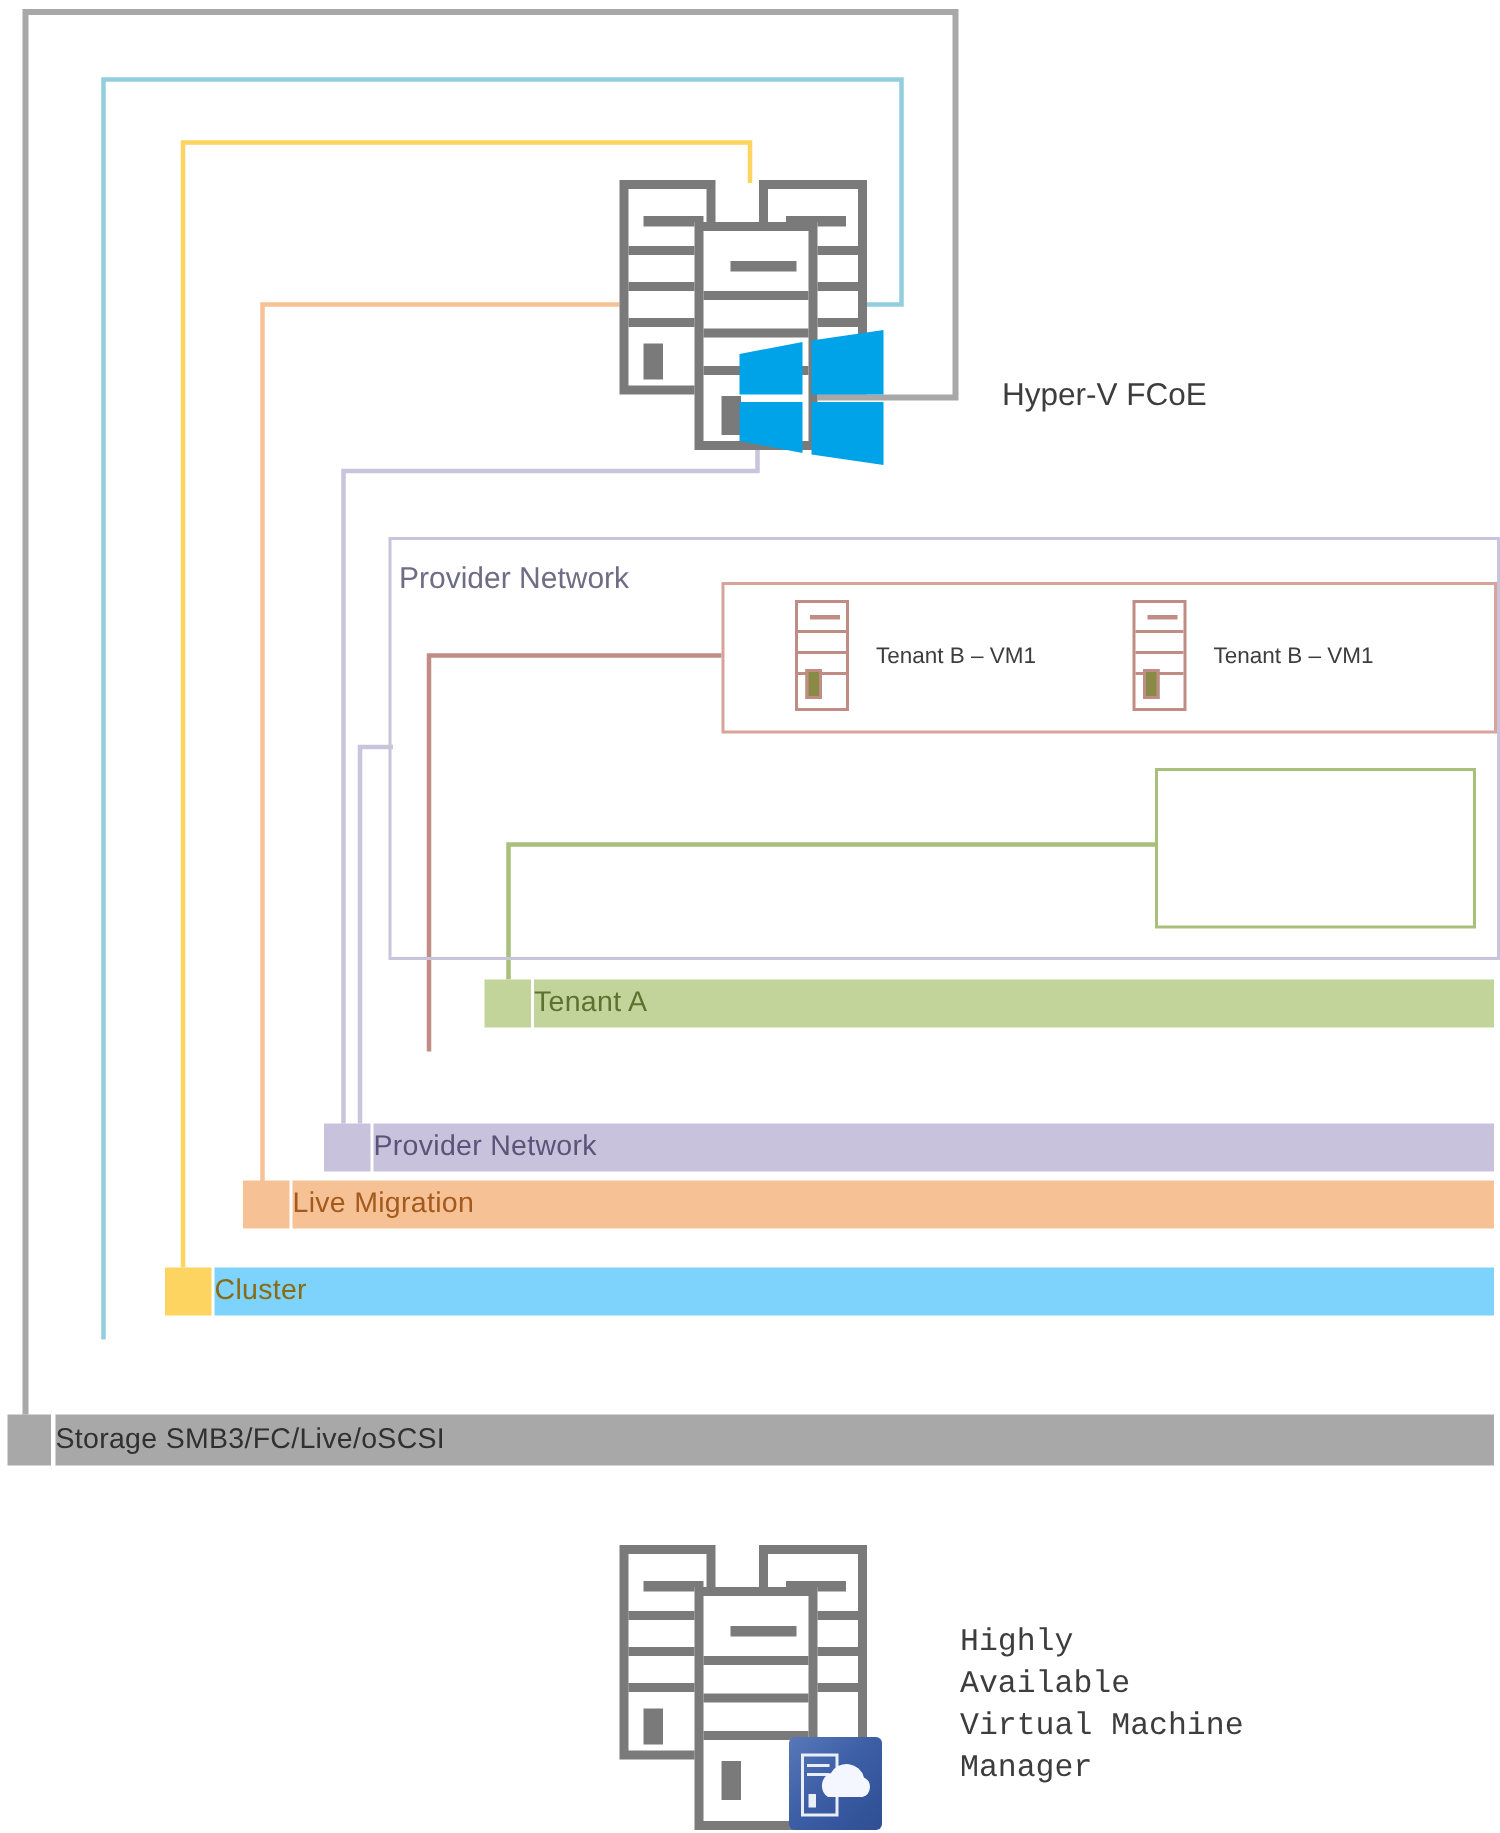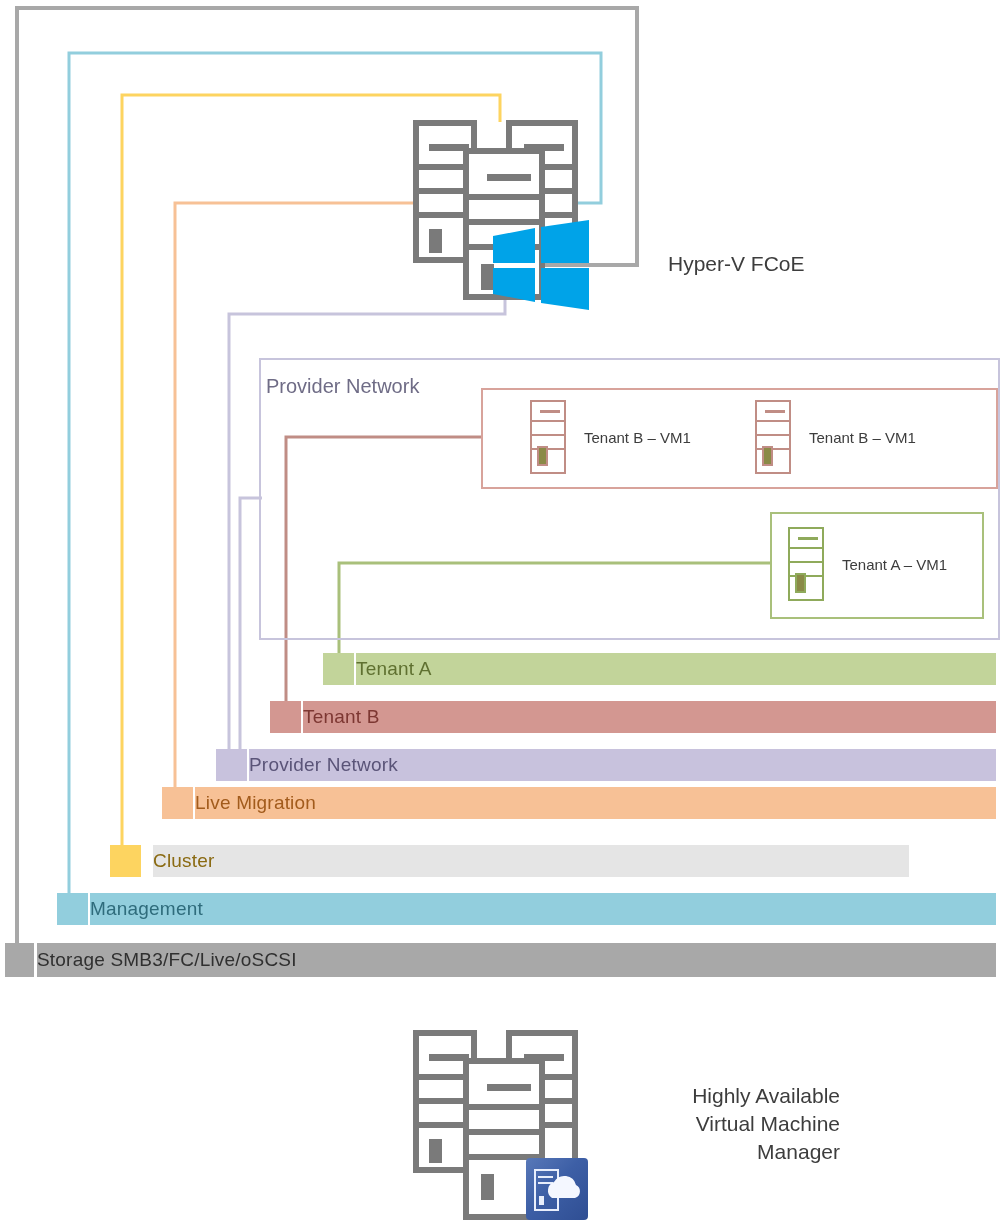--- a/index.html
+++ b/index.html
@@ -81,21 +81,21 @@
              background:linear-gradient(135deg,#5878b8 0%,#3d5fa6 45%,#2f4e93 100%);
              overflow:hidden;}
 
   .caption{
     position:absolute;
     font-size:21px;
     color:#3d3d3d;
     line-height:28px;
     white-space:pre-line;
   }
-  .caption.center{text-align:right;}
+  .caption.center{text-align:left;font-family:Liberation Mono, monospace;}
 </style>
 </head>
 <body>
 
 <div id="stage">
 
   <svg id="wires" viewBox="0 0 1000 1222" xmlns="http://www.w3.org/2000/svg">
 
     <path d="M17,943 L17,8 L637,8 L637,265 L543,265" fill="none" stroke="#a8a8a8" stroke-width="4"></path>
 
@@ -171,72 +171,50 @@
       <div class="vline" style="top:18px;"></div>
       <div class="vline" style="top:32px;"></div>
       <div class="vline" style="top:46px;"></div>
       <div class="vled"></div>
     </div>
     <div class="vm-label">Tenant B – VM1</div>
   </div>
 
   <div class="groupbox" style="left:770px;top:512px;width:210px;height:103px;border-width:2px;border-color:#a9c07b;"></div>
 
-  <div class="vm-entry" style="left:788px;top:527px;">
-    <div class="vm-icon green">
-      <div class="vdash"></div>
-      <div class="vline" style="top:18px;"></div>
-      <div class="vline" style="top:32px;"></div>
-      <div class="vline" style="top:46px;"></div>
-      <div class="vled"></div>
-    </div>
-    <div class="vm-label">Tenant A – VM1</div>
-  </div>
 
   <div class="bar-row" style="top:653px;left:0;width:1000px;">
     <div class="bar-tab" style="left:323px;width:31px;background:#c2d49a;"></div>
     <div class="bar-main" style="left:356px;width:640px;background:#c2d49a;">
       <span class="bar-label" style="color:#5f7030;">Tenant A</span>
     </div>
   </div>
 
-  <div class="bar-row" style="top:701px;left:0;width:1000px;">
-    <div class="bar-tab" style="left:270px;width:31px;background:#d39791;"></div>
-    <div class="bar-main" style="left:303px;width:693px;background:#d39791;">
-      <span class="bar-label" style="color:#7d3732;">Tenant B</span>
-    </div>
-  </div>
 
   <div class="bar-row" style="top:749px;left:0;width:1000px;">
     <div class="bar-tab" style="left:216px;width:31px;background:#c8c2dd;"></div>
     <div class="bar-main" style="left:249px;width:747px;background:#c8c2dd;">
       <span class="bar-label" style="color:#5a5478;">Provider Network</span>
     </div>
   </div>
 
   <div class="bar-row" style="top:787px;left:0;width:1000px;">
     <div class="bar-tab" style="left:162px;width:31px;background:#f7c196;"></div>
     <div class="bar-main" style="left:195px;width:801px;background:#f7c196;">
       <span class="bar-label" style="color:#a25b1c;">Live Migration</span>
     </div>
   </div>
 
   <div class="bar-row" style="top:845px;left:0;width:1000px;">
     <div class="bar-tab" style="left:110px;width:31px;background:#fdd460;"></div>
-    <div class="bar-main" style="left:153px;width:756px;background:#e5e5e5;">
+    <div class="bar-main" style="left:143px;width:853px;background:#7dd3fc;">
       <span class="bar-label" style="color:#8a6a12;">Cluster</span>
     </div>
   </div>
 
-  <div class="bar-row" style="top:893px;left:0;width:1000px;">
-    <div class="bar-tab" style="left:57px;width:31px;background:#92cedd;"></div>
-    <div class="bar-main" style="left:90px;width:906px;background:#92cedd;">
-      <span class="bar-label" style="color:#2f6c7c;">Management</span>
-    </div>
-  </div>
 
   <div class="bar-row" style="top:943px;left:0;width:1000px;height:34px;">
     <div class="bar-tab" style="left:5px;width:29px;background:#a8a8a8;height:34px;"></div>
     <div class="bar-main" style="left:37px;width:959px;background:#a8a8a8;height:34px;">
       <span class="bar-label" style="color:#303030;">Storage SMB3/FC/Live/oSCSI</span>
     </div>
   </div>
 
   <div class="server-stack" style="left:413px;top:1030px;width:180px;height:190px;">
     <div class="tower" style="left:0px;top:0px;width:64px;height:143px;">

